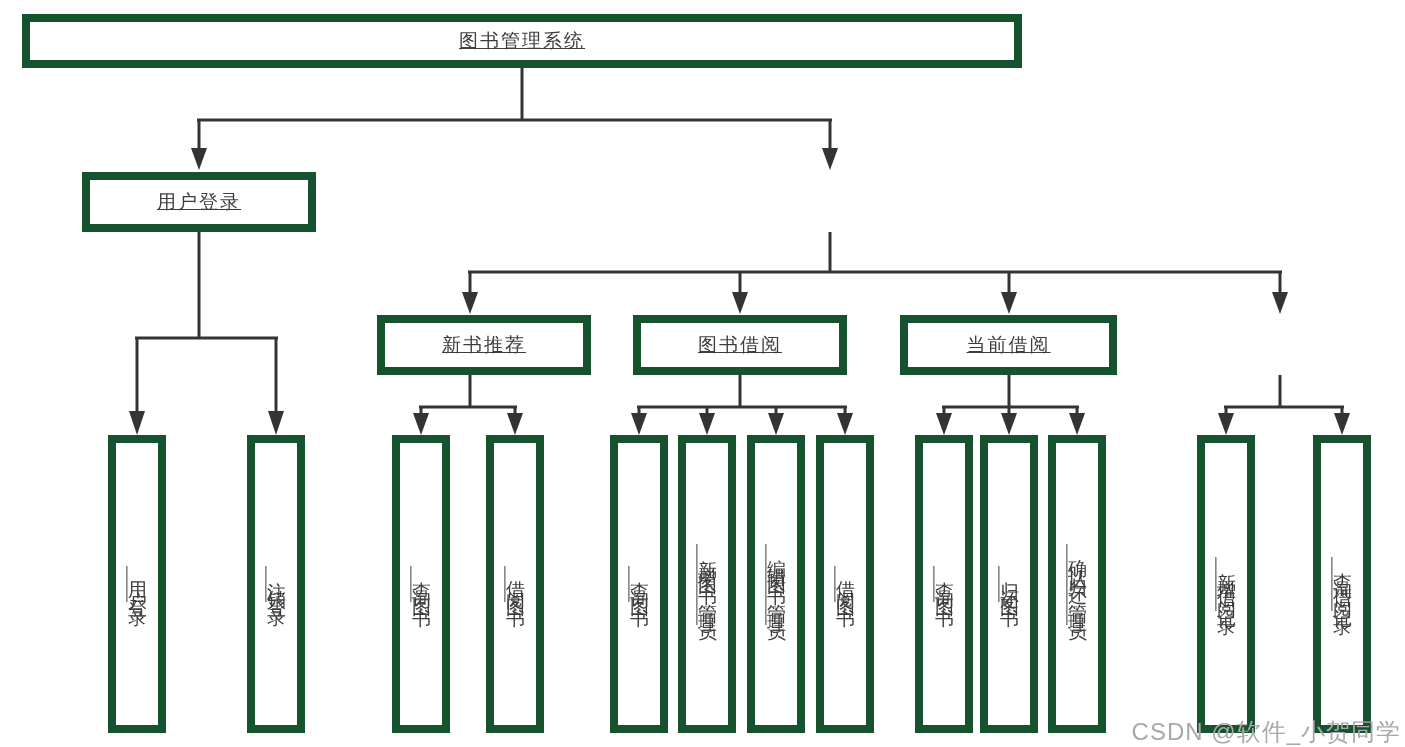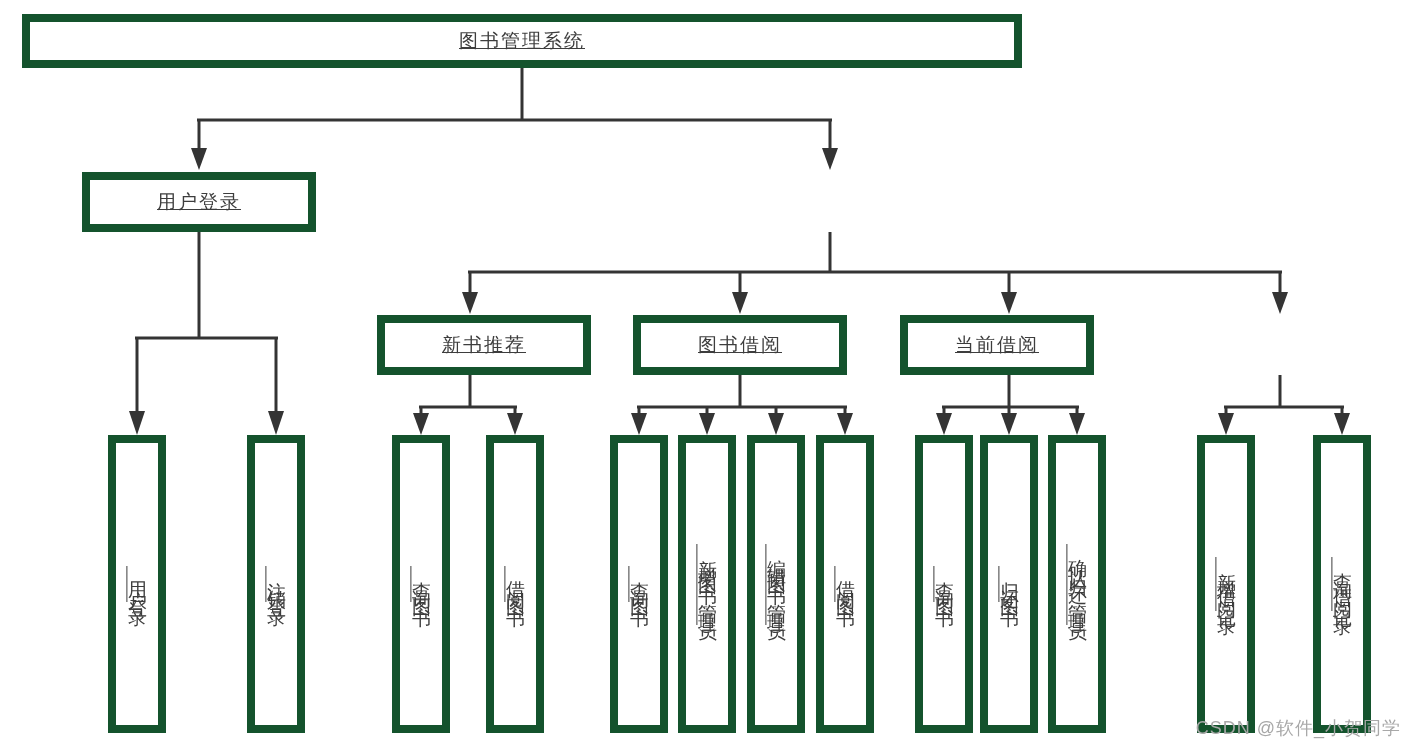--- a/index.html
+++ b/index.html
@@ -13,21 +13,21 @@
     border:8px solid #14532d; display:flex; align-items:center; justify-content:center;
     font-size:19px; letter-spacing:2px; z-index:2; line-height:1.2;text-decoration:underline;
   }
   .leaf { letter-spacing:0; }
   .leaf .vtext {
     writing-mode:vertical-lr; text-orientation:mixed;
     letter-spacing:9px; font-size:19px;
   }
   .watermark {
     position:absolute; top:716px; right:4px; z-index:6;
-    font-size:18px; color:#a8a8a8; letter-spacing:1px; white-space:nowrap;
+    font-size:24px; color:#a8a8a8; letter-spacing:1px; white-space:nowrap;
   }
   svg line { stroke:#343434; stroke-width:3; }
   svg polygon { fill:#343434; stroke:none; }
 </style>
 </head>
 <body>
 
 <div class="canvas">
 
   <svg class="connectors" viewBox="0 0 1405 747" xmlns="http://www.w3.org/2000/svg">
@@ -105,21 +105,21 @@
       <polygon points="1334,413 1350,413 1342,435"></polygon>
     </g>
   </svg>
 
   <div class="box" style="left:22px; top:14px; width:1000px; height:54px;">图书管理系统</div>
 
   <div class="box" style="left:82px; top:172px; width:234px; height:60px;">用户登录</div>
 
   <div class="box" style="left:377px; top:315px; width:214px; height:60px;">新书推荐</div>
   <div class="box" style="left:633px; top:315px; width:214px; height:60px;">图书借阅</div>
-  <div class="box" style="left:900px; top:315px; width:194px; height:60px;">当前借阅</div>
+  <div class="box" style="left:900px; top:315px; width:217px; height:60px;">当前借阅</div>
 
   <div class="box leaf" style="left:108px; top:435px; width:58px; height:298px;">
     <span class="vtext">用户登录</span>
   </div>
   <div class="box leaf" style="left:247px; top:435px; width:58px; height:298px;">
     <span class="vtext">注销登录</span>
   </div>
   <div class="box leaf" style="left:392px; top:435px; width:58px; height:298px;">
     <span class="vtext">查询图书</span>
   </div>

